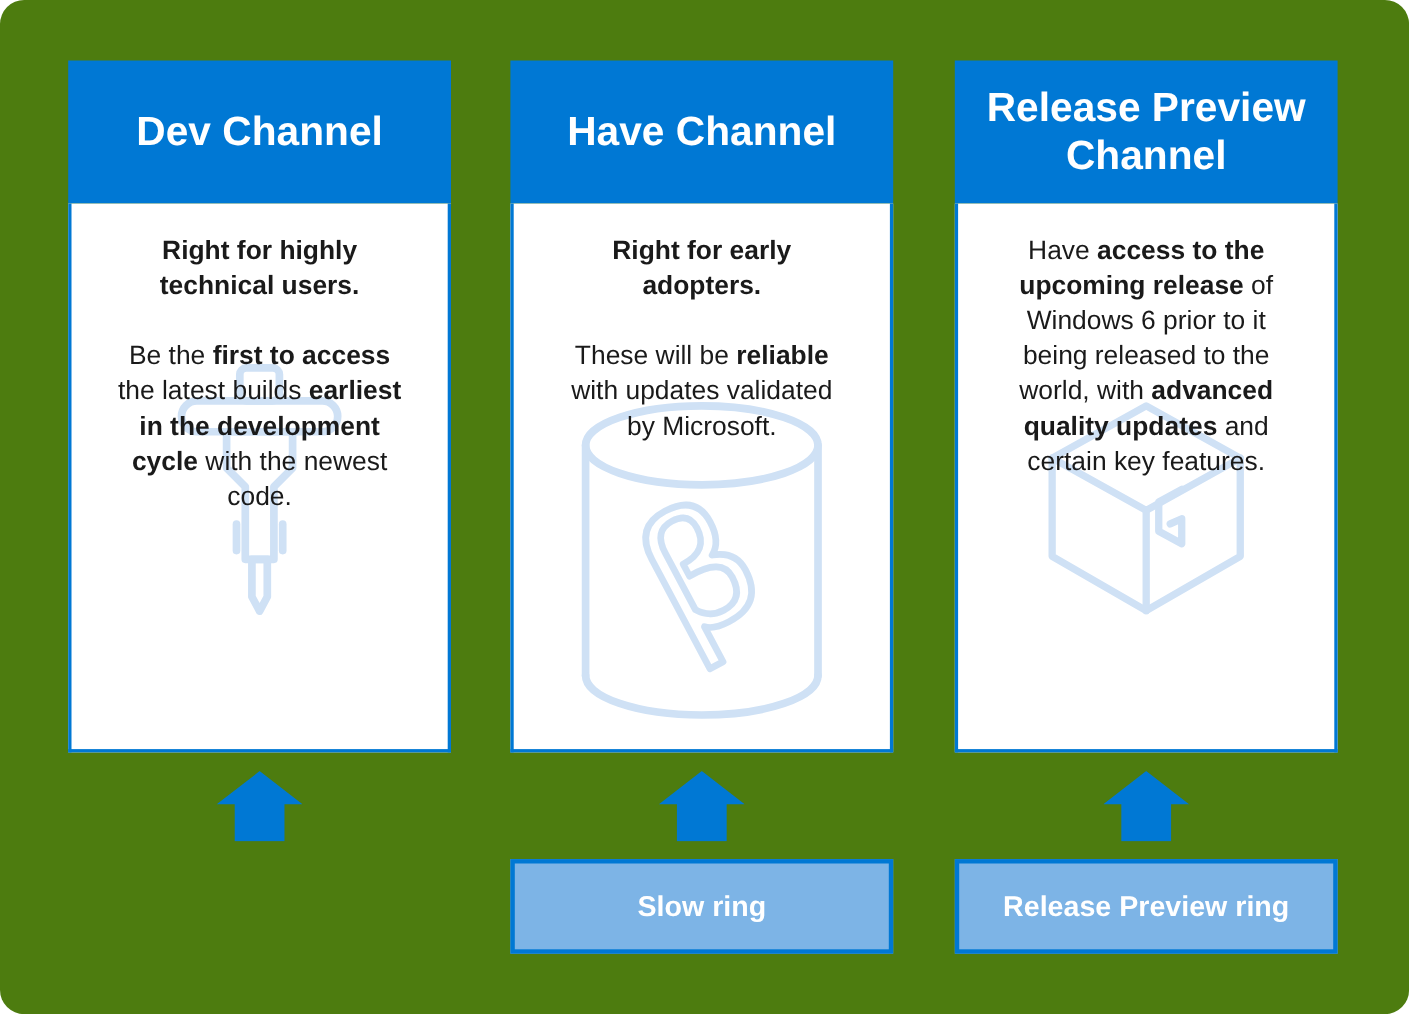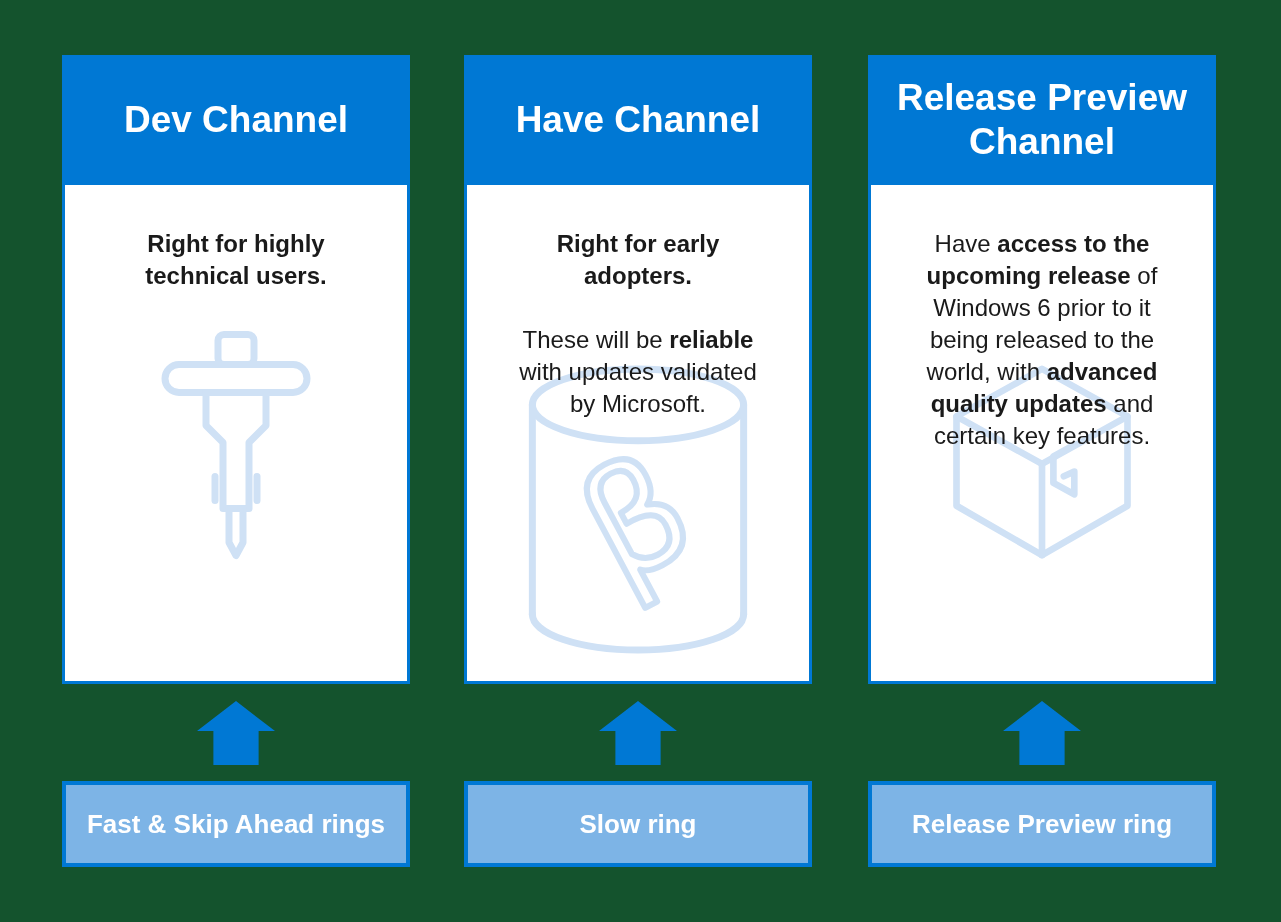--- a/index.html
+++ b/index.html
@@ -8,22 +8,23 @@
     --watermark:#CFE1F5;
     --body-text:#1A1A1A;
     --header-text:#FFFFFF;
   }
   *{margin:0;padding:0;box-sizing:border-box;}
   html,body{background:#fff;}
   body{font-family:"Liberation Sans","DejaVu Sans",sans-serif;}
   .canvas{
     position:relative;
     width:1281px;height:922px;
-    background:#14532d;
+    background:#4d7c0f;
     overflow:hidden;
+    border-radius:22px;
   }
   .channel-column{
     position:absolute;
     top:55px;
     width:348px;
   }
   .channel-column.c0{left:62px;}
   .channel-column.c1{left:464px;}
   .channel-column.c2{left:868px;}
   .col-header{
@@ -55,21 +56,21 @@
   }
   .wm0{top:143px;width:150px;height:235px;}
   .wm1{top:178px;width:232px;height:295px;}
   .wm2{top:178px;width:190px;height:200px;}
   .paragraphs{position:relative;z-index:1;}
   .col-body p{
     font-size:24px;
     line-height:32px;
     color:var(--body-text);
     padding:0 38px;
-    margin:16px 0 32px 0;
+    margin:0 0 32px 0;
   }
   .col-body p b{font-weight:700;}
   .up-arrow{
     width:78px;height:64px;
     margin:17px auto 16px auto;
     background:var(--accent);
     clip-path:polygon(50% 0%,100% 47%,79% 47%,79% 100%,21% 100%,21% 47%,0% 47%);
   }
   .ring-box{
     height:86px;
@@ -100,26 +101,24 @@
           <rect x="57" y="4" width="36" height="30" rx="6"></rect>
           <rect x="4" y="34" width="142" height="28" rx="14"></rect>
           <path d="M45,62 L105,62 L105,95 L88,112 L88,178 L62,178 L62,112 L45,95 Z"></path>
           <path d="M54,146 L54,170"></path>
           <path d="M96,146 L96,170"></path>
           <path d="M68,178 L82,178 L82,212 L75,225 L68,212 Z"></path>
         </svg>
       </div>
       <div class="paragraphs">
         <p><b>Right for highly technical users.</b></p>
+        <p><span>Be the </span><b>first to access</b><span> the latest builds </span><b>earliest in the development cycle</b><span> with the newest code.</span></p>
       </div>
     </div>
     <div class="up-arrow"></div>
-    <div class="ring-box">
-      <span>Fast &amp; Skip Ahead rings</span>
-    </div>
   </div>
 
   <div class="channel-column c1">
     <div class="col-header">
       <span>Have Channel</span>
     </div>
     <div class="col-body">
       <div class="watermark wm1">
         <svg viewBox="0 0 232 296" fill="none" stroke="currentColor" stroke-width="7" stroke-linejoin="round" stroke-linecap="round">
           <ellipse cx="116" cy="42" rx="106" ry="36"></ellipse>

